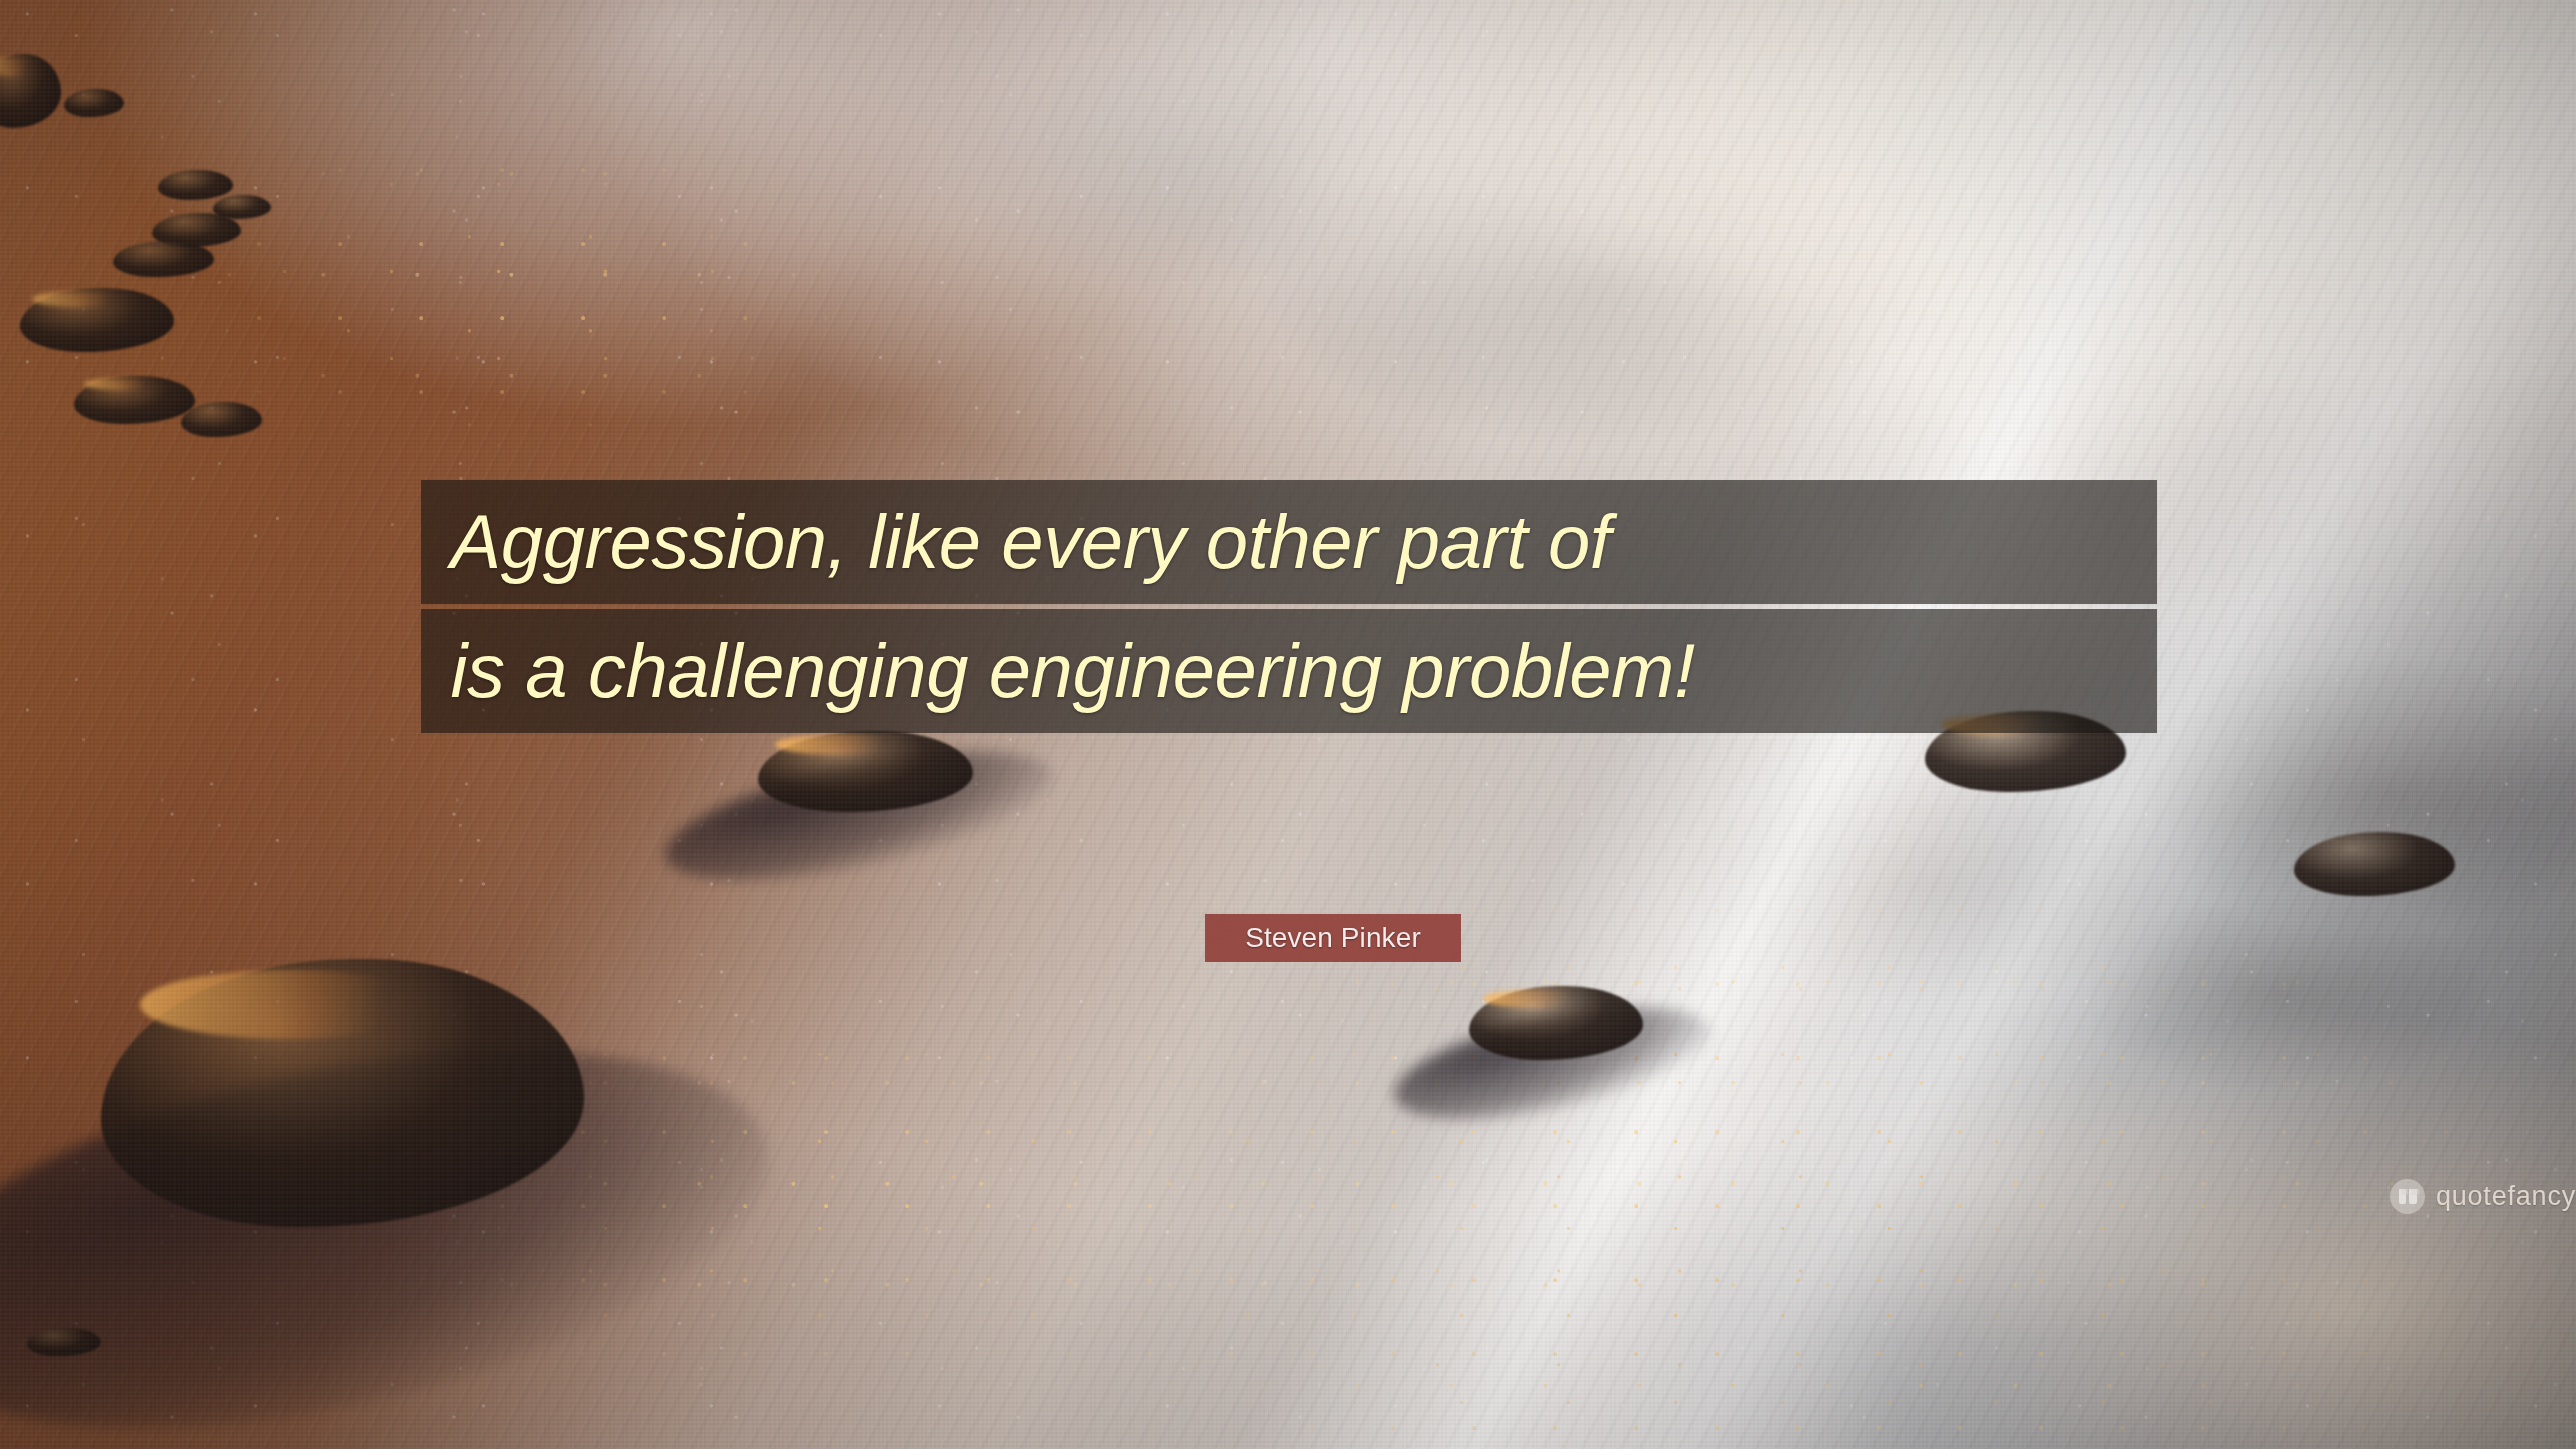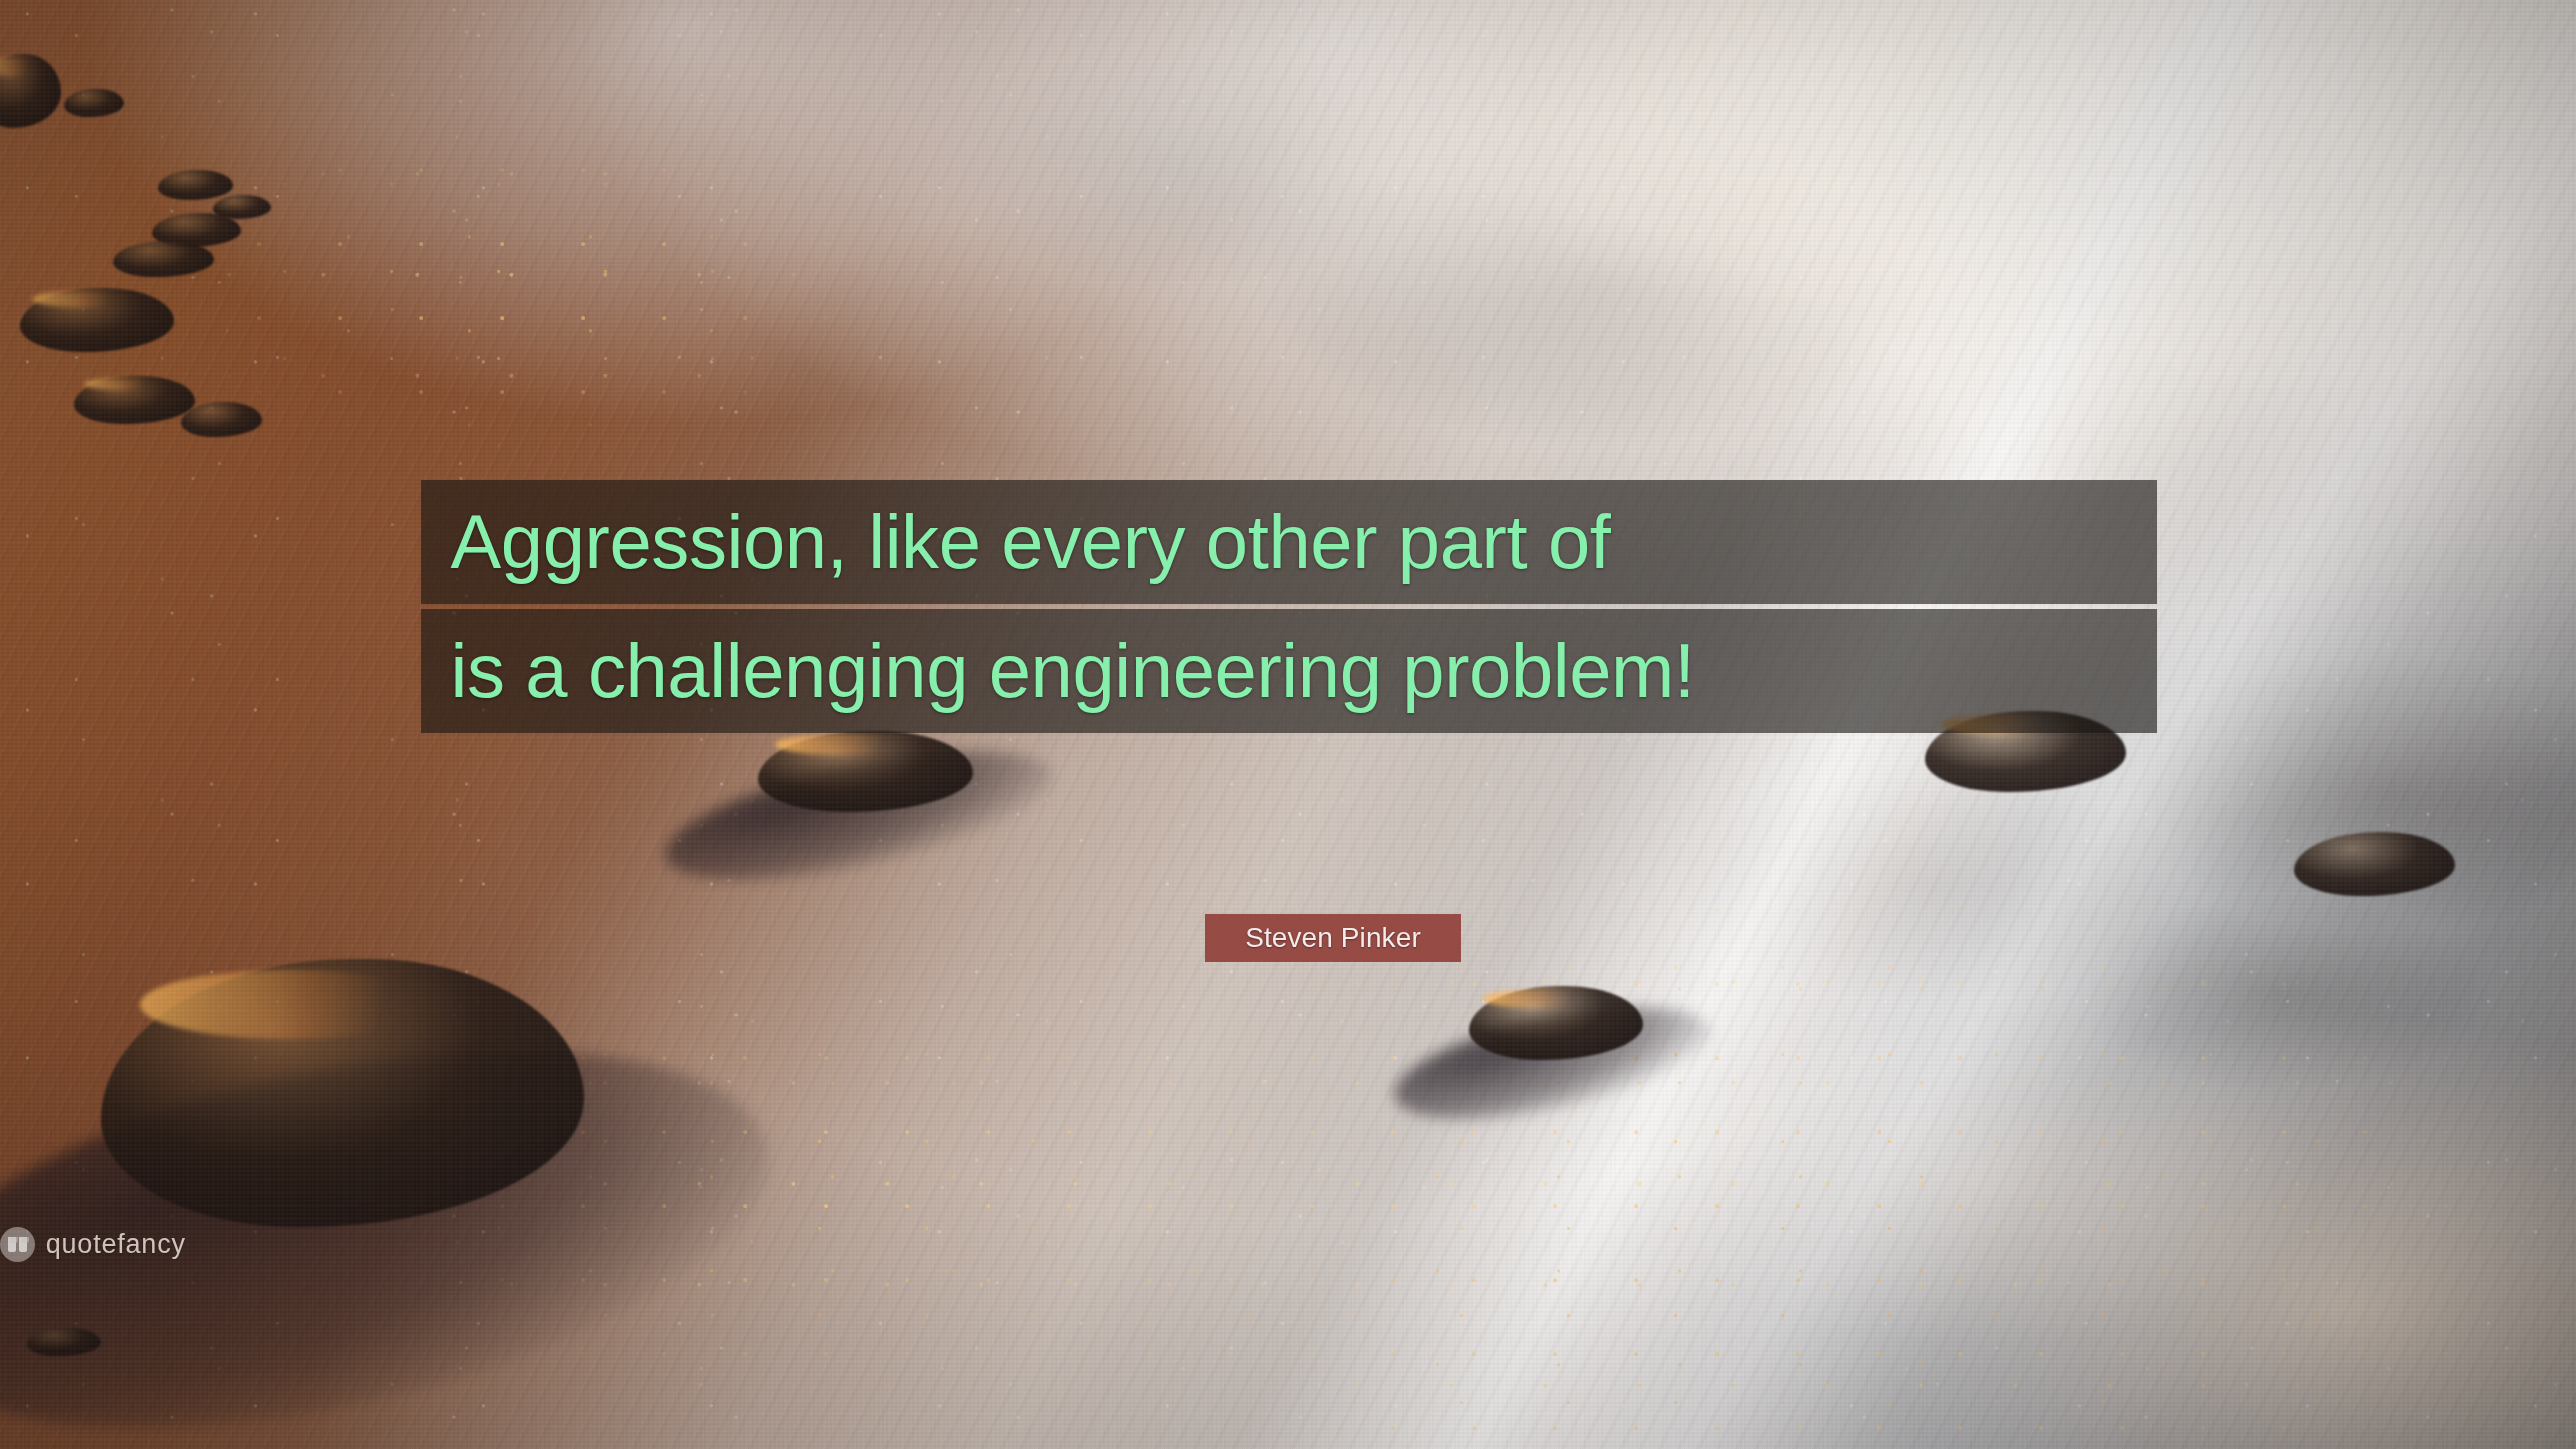--- a/index.html
+++ b/index.html
@@ -242,23 +242,24 @@
     padding: 0 29.5px;
   }
   .quote-line:last-child { margin-bottom: 4px; }
   .quote-line span {
     display: block;
     font-family: "Liberation Sans", sans-serif;
     font-weight: 400;
     font-size: 76px;
     line-height: 1.06;
     letter-spacing: -0.4px;
-    color: #86efac;
+    color: #fef9c3;
     white-space: nowrap;
     text-shadow: 0 1.3px 3.4px rgba(0,0,0,.42);
+    font-style: italic;
   }
 
   
   #author-badge {
     position: absolute;
     left: 1205px;
     top: 914px;
     width: 256px;
     height: 48px;
     background: rgba(142,58,52,0.88);
@@ -278,24 +279,23 @@
   }
 
   
   #watermark {
     position: absolute;
     left: 0;
     right: 0;
     top: 1179px;
     display: flex;
     align-items: center;
-    justify-content: flex-start;
+    justify-content: flex-end;
     gap: 10.7px;
     opacity: .82;
-    margin-top: 48px;
   }
   #wm-mark {
     width: 35px;
     height: 35px;
     border-radius: 50%;
     background: rgba(232,228,224,0.55);
     display: flex;
     align-items: center;
     justify-content: center;
     gap: 3.4px;

